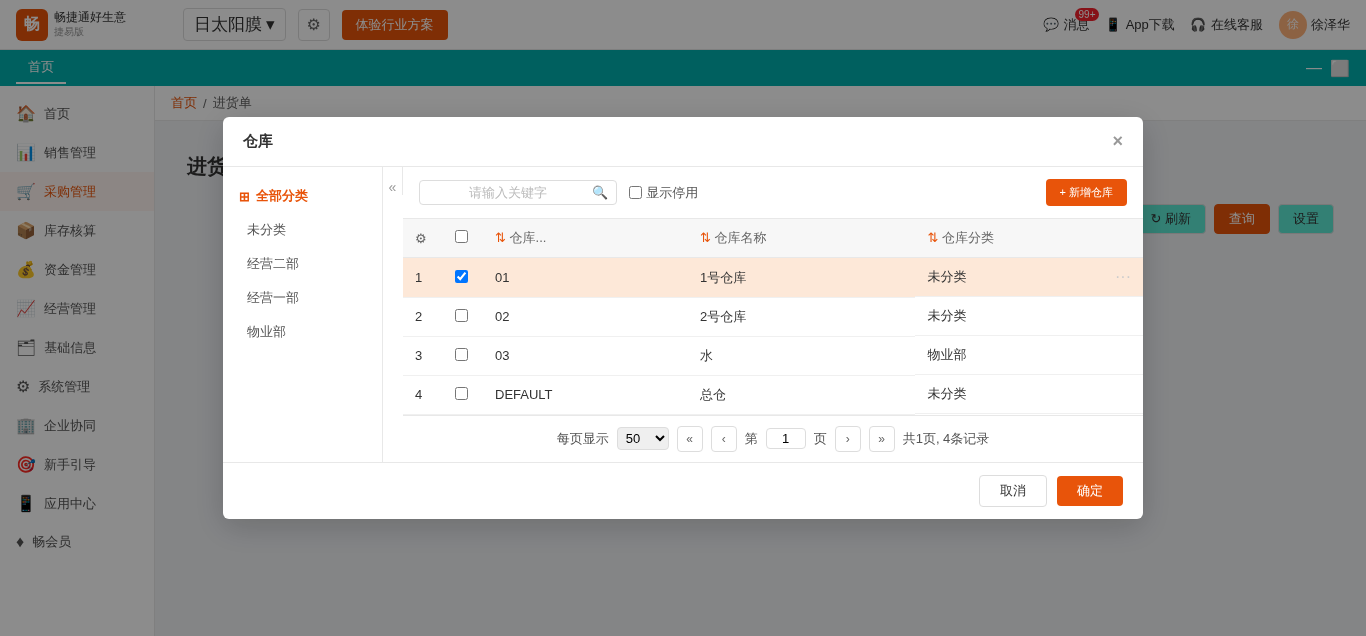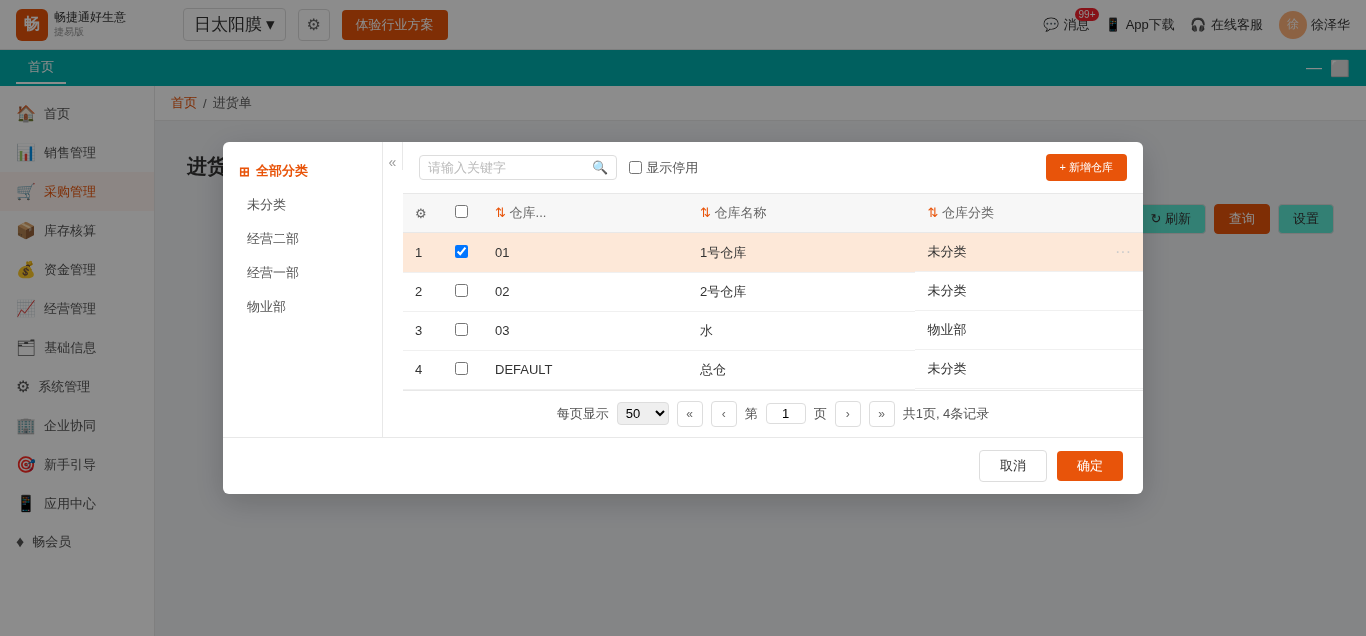--- a/index.html
+++ b/index.html
@@ -169,20 +169,21 @@
     }
     .search-input {
       display: flex; align-items: center;
       border: 1px solid #ddd; border-radius: 4px;
       padding: 4px 8px; gap: 4px;
       background: #fff;
     }
     .search-input input {
       border: none; outline: none; font-size: 13px; color: #737373;
       width: 160px;
+      text-align: center;
     }
     .search-input input::placeholder { color: #bbb; }
     .show-disabled {
       display: flex; align-items: center; gap: 4px;
       font-size: 13px; color: #555;
     }
     .add-btn {
       margin-left: auto;
       background: #e8540a; color: #fff;
       padding: 6px 14px; border-radius: 4px;
@@ -406,20 +407,24 @@
           <button class="bg-btn">设置</button>
         </div>
       </div>
     </div>
   </div>
 </div>
 
 <div class="modal-overlay">
   <div class="modal">
 
+    <div class="modal-header">
+      <span>仓库</span>
+      <span class="modal-close">×</span>
+    </div>
 
     <div class="modal-body">
 
       <div class="cat-sidebar">
         <div class="cat-header">
           <span>⊞</span>
           <span>全部分类</span>
         </div>
         <div id="cat-items-container">
             <div class="cat-item">未分类</div>

